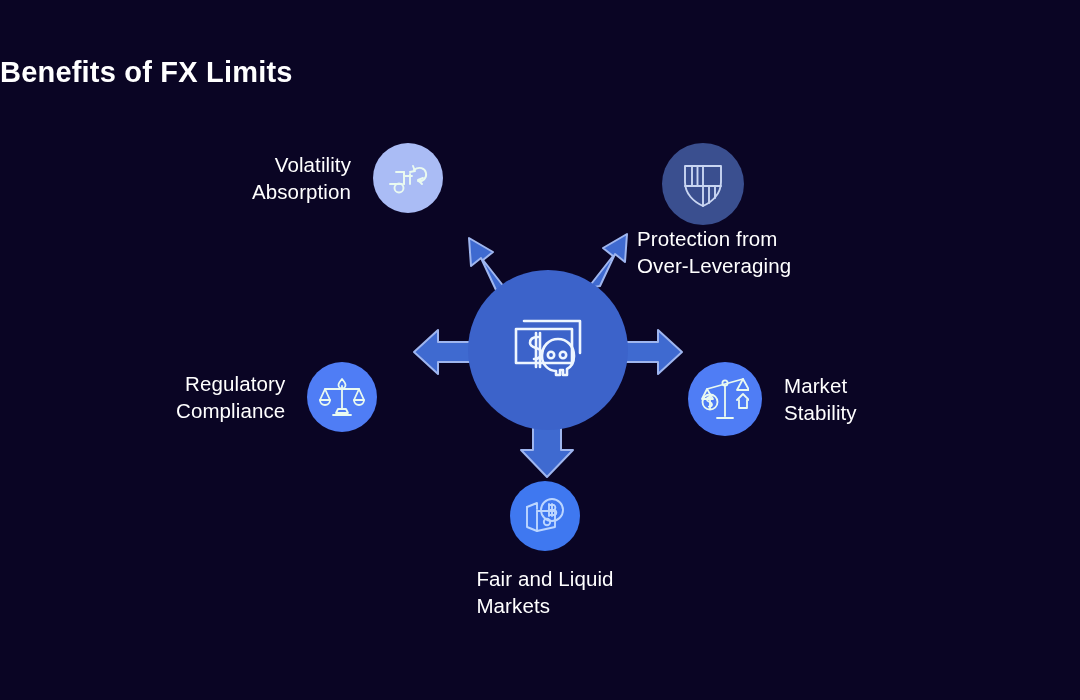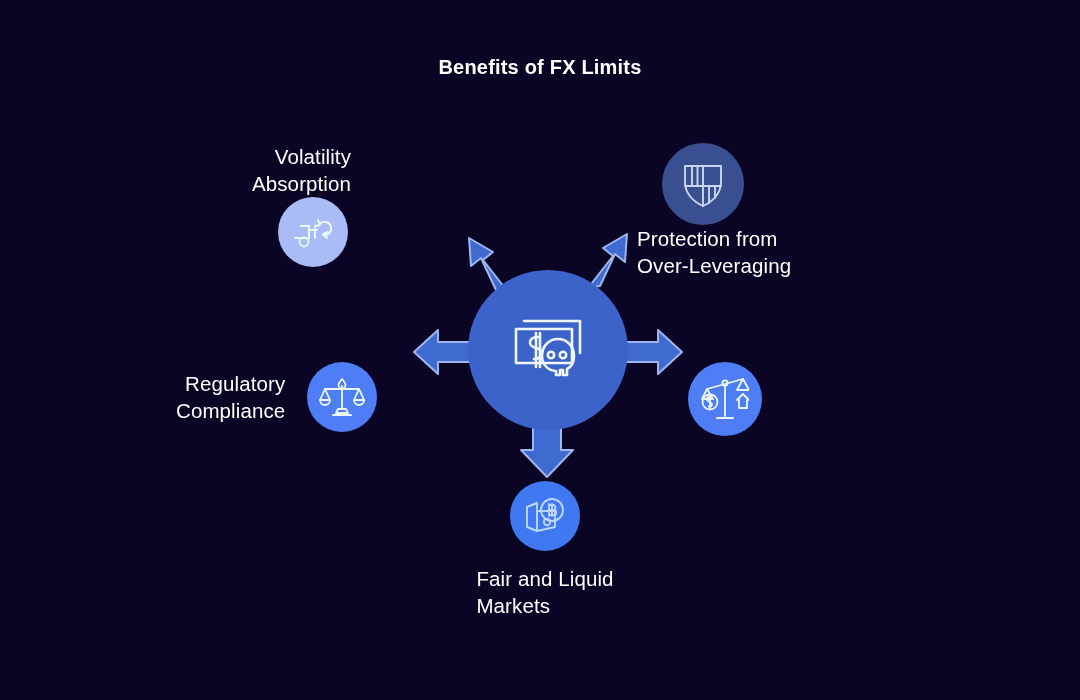--- a/index.html
+++ b/index.html
@@ -18,23 +18,22 @@
   #stage {
     position: relative;
     width: 1080px;
     height: 700px;
   }
   #page-title {
     position: absolute;
     left: 0;
     top: 56px;
     width: 1080px;
-    text-align: center;
     color: #ffffff;
-    font-size: 20px;
+    font-size: 29px;
     font-weight: 700;
     letter-spacing: 0.2px;
   }
   .node {
     position: absolute;
     display: flex;
     align-items: center;
     gap: 0px;
   }
   .bubble {
@@ -71,21 +70,21 @@
     z-index: 3;
   }
   #arrows-layer {
     position: absolute;
     left: 0; top: 0;
     width: 1080px; height: 700px;
     z-index: 2;
     pointer-events: none;
   }
   
-  #node-volatility { left: 252px; top: 143px; flex-direction: column; }
+  #node-volatility { left: 252px; top: 143px; }
   #node-protection { left: 615px; top: 143px; flex-direction: column; }
   #node-regulatory { left: 176px; top: 362px; justify-content: center; }
   #node-market     { left: 688px; top: 362px; }
   #node-fair {
     left: 425px; top: 481px;
     flex-direction: column;
     width: 240px;
     align-items: center;
   }
   #node-fair .node-label { padding-top: 14px; }
@@ -226,20 +225,22 @@
           <path d="M6 13 L1 23 h11 Z"></path>
           <path d="M42 3 L36 14 h12 Z"></path>
           <circle cx="9" cy="26" r="7.5"></circle>
           <path d="M9 21 c-2.5 0 -3.2 1.5 -3.2 2.6 c0 2.8 5.2 2 5.2 4.6 c0 1.3 -1.2 2.4 -3.2 2.4"></path>
           <path d="M9 19.5 V32.5"></path>
           <path d="M36 24 l6 -6 l6 6"></path>
           <path d="M38 24 v8 h8 v-8"></path>
         </g>
       </svg>
     </span>
+    <span class="node-label label-right">Market
+Stability</span>
   </div>
 
   <div class="node" id="node-fair">
     <span class="bubble" style="width:70px;height:70px;background:#3f78f0;">
       <svg width="46" height="42" viewBox="0 0 46 42">
         <g fill="none" stroke="#bcd6ff" stroke-width="1.9" stroke-linecap="round" stroke-linejoin="round">
           <circle cx="30" cy="15" r="11"></circle>
           <path d="M27 9 v12"></path>
           <path d="M30 9 v12"></path>
           <path d="M27 10 h5 a3 3 0 0 1 0 5 h-5"></path>

